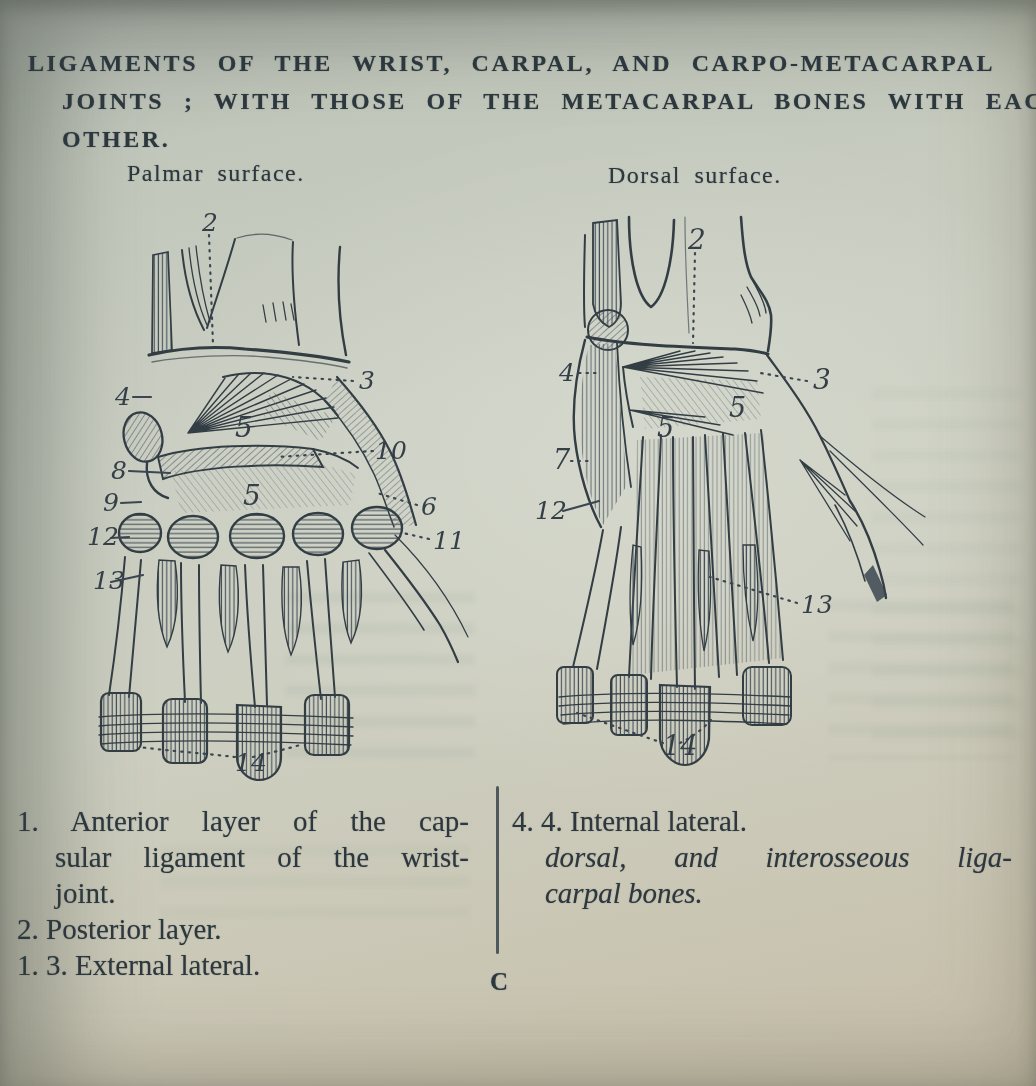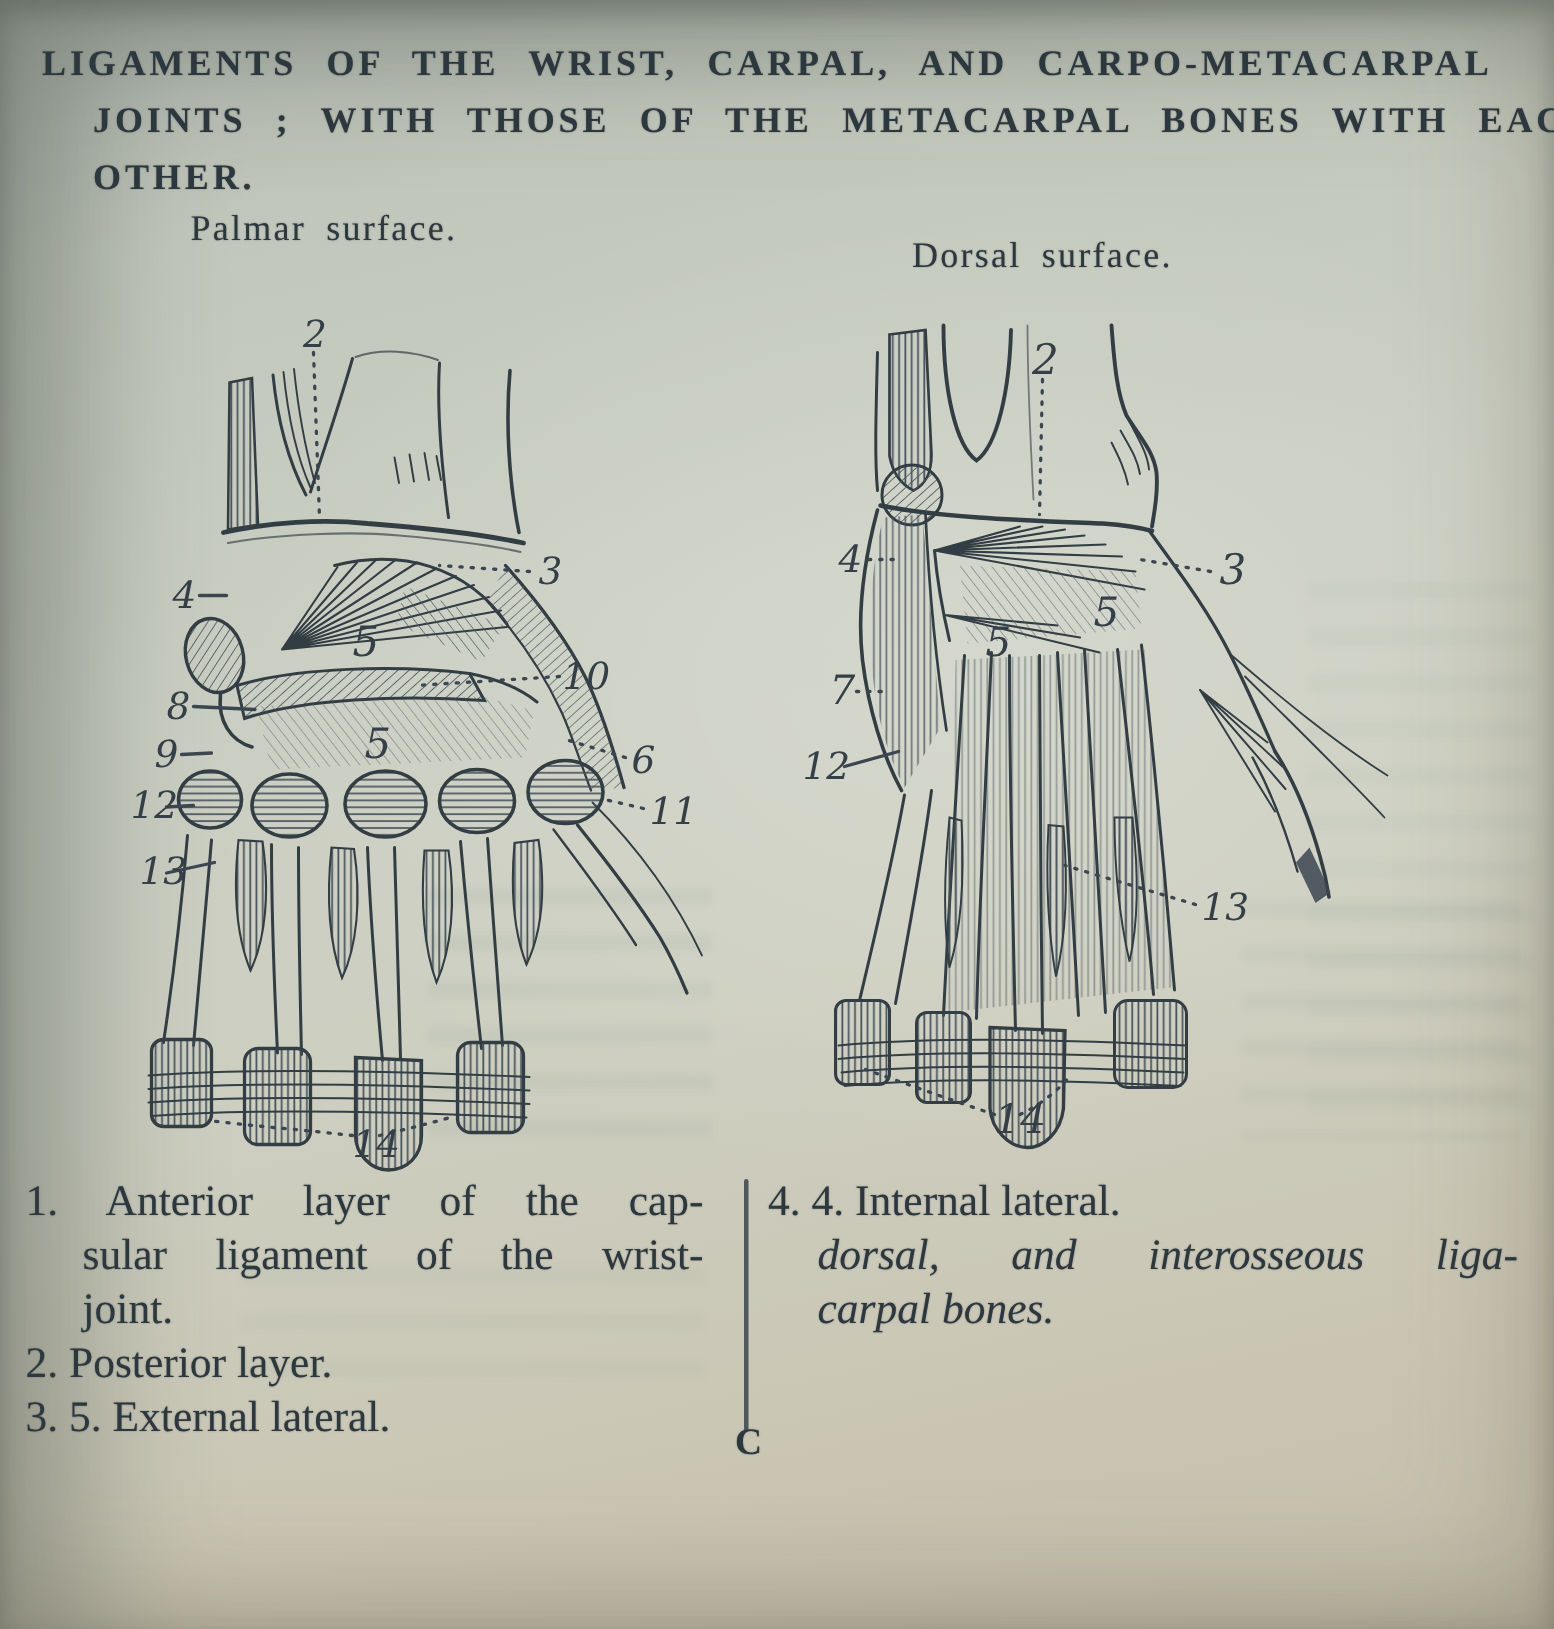--- a/index.html
+++ b/index.html
@@ -6,31 +6,31 @@
   .page {
     position:relative; width:1036px; height:1086px; overflow:hidden;
     font-family:"Liberation Serif","DejaVu Serif",serif;
     background:
       radial-gradient(ellipse 700px 500px at 62% 42%, rgba(255,255,248,0.18), rgba(255,255,248,0) 70%),
       linear-gradient(168deg, #aeb4ac 0%, #c2c7bb 14%, #cbcfc3 38%, #cdcfc1 58%, #cac6b4 82%, #c6bfab 96%, #c3bca7 100%);
     box-shadow: inset 55px 25px 90px rgba(60,70,62,0.38),
                 inset -28px -20px 80px rgba(110,100,78,0.22),
                 inset 0 8px 18px rgba(40,48,44,0.30);
   }
-  .ink { color:#2c373e; text-shadow:0 0 1.2px rgba(44,55,62,0.45); }
+  .ink { color:#2c373e; text-shadow:0 0 1.2px rgba(44,55,62,0.45);margin-top:20px; }
 
   .hl { position:absolute; white-space:nowrap; font-weight:700; font-size:24px;
         letter-spacing:2.6px; word-spacing:11px; }
   .hl1 { left:28px;  top:30px;  }
   .hl2 { left:62px;  top:68px;  }
   .hl3 { left:62px;  top:106px; }
 
   .caption { position:absolute; font-size:24px; letter-spacing:1.5px; word-spacing:6px; white-space:nowrap; }
   .cap-palmar { left:127px; top:140px; }
-  .cap-dorsal { left:608px; top:158px; }
+  .cap-dorsal { left:608px; top:142px; }
 
   .fig { position:absolute; }
   .fig-palmar { left:85px;  top:205px; width:390px; height:585px; }
   .fig-dorsal { left:505px; top:205px; width:430px; height:585px; }
 
   .legend { position:absolute; font-size:29px; line-height:36px; }
   .legend-left  { left:17px;  top:783px; width:452px; }
   .legend-right { left:512px; top:783px; width:500px; }
   .lg { white-space:nowrap; }
   .lg.j { white-space:normal; text-align:justify; text-align-last:justify; }
@@ -258,21 +258,21 @@
       <text x="296" y="408">13</text>
       <text x="158" y="550" font-size="27">14</text>
     </g>
   </svg>
 
   <div class="legend legend-left ink">
     <div class="lg j">1. Anterior layer of the cap-</div>
     <div class="lg j ind1">sular ligament of the wrist-</div>
     <div class="lg ind1">joint.</div>
     <div class="lg">2. Posterior layer.</div>
-    <div class="lg">3. 5. External lateral.</div>
+    <div class="lg">1. 3. External lateral.</div>
   </div>
 
   <div class="legend-divider"></div>
 
   <div class="legend legend-right ink">
     <div class="lg">4. 4. Internal lateral.</div>
     <div class="lg j ind2">dorsal, and interosseous liga-</div>
     <div class="lg ind2">carpal bones.</div>
   </div>
 

